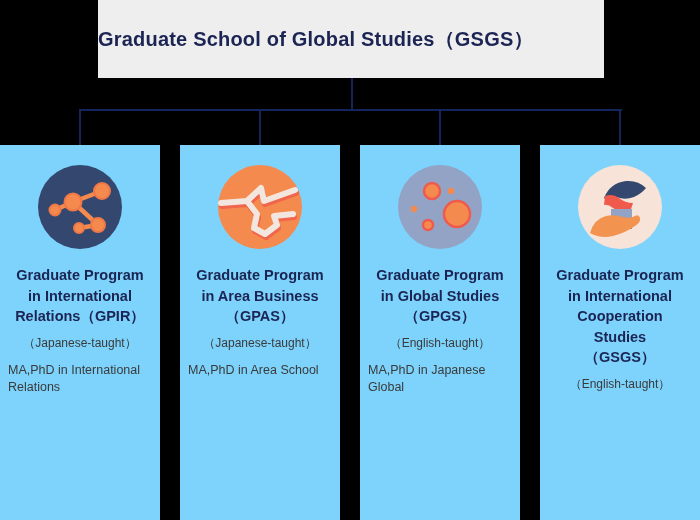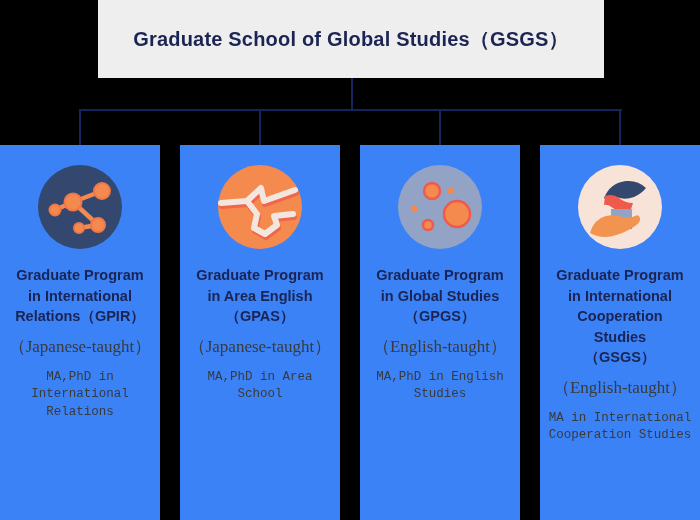--- a/index.html
+++ b/index.html
@@ -26,21 +26,20 @@
   
   .header-box {
     position: absolute;
     left: 98px;
     top: 0px;
     width: 506px;
     height: 78px;
     background: #eeeeee;
     display: flex;
     align-items: center;
-    justify-content: center;
   }
   .header-title {
     font-size: 20px;
     font-weight: bold;
     color: #1b2452;
     letter-spacing: 0.2px;
     white-space: nowrap;
     text-align: center;
   }
 
@@ -54,21 +53,21 @@
   .conn-d1    { left: 79px;  top: 109px; width: 2px;  height: 36px; }
   .conn-d2    { left: 259px; top: 109px; width: 2px;  height: 36px; }
   .conn-d3    { left: 439px; top: 109px; width: 2px;  height: 36px; }
   .conn-d4    { left: 619px; top: 109px; width: 2px;  height: 36px; }
 
   
   .card {
     position: absolute;
     top: 145px;
     height: 375px;
-    background: #3b82f6;
+    background: #7dd3fc;
     box-sizing: border-box;
     padding: 20px 8px 10px 8px;
     display: flex;
     flex-direction: column;
     align-items: center;
   }
   .card-1 { left: 0px;   width: 160px; }
   .card-2 { left: 180px; width: 160px; }
   .card-3 { left: 360px; width: 160px; }
   .card-4 { left: 540px; width: 160px; }
@@ -83,41 +82,38 @@
 
   .prog-title {
     font-size: 14.5px;
     font-weight: bold;
     color: #1b2452;
     line-height: 1.42;
     text-align: center;
     margin: 0 0 8px 0;
   }
   .prog-lang {
-    font-size: 17px;
+    font-size: 12px;
     color: #3a3a3a;
     text-align: center;
     line-height: 1.4;
     margin: 0 0 10px 0;
     white-space: nowrap;
-    font-family: Liberation Serif, serif;
   }
   .degree-list {
     margin: 0;
     padding: 0;
     list-style: none;
     width: 100%;
   }
   .degree-item {
     font-size: 12.5px;
     color: #3a3a3a;
-    text-align: center;
     line-height: 1.42;
     margin-bottom: 11px;
-    font-family: Liberation Mono, monospace;
   }
   .degree-item:last-child { margin-bottom: 0; }
 </style>
 </head>
 <body>
 
 <div id="stage">
 
   <div class="header-box">
     <div class="header-title">Graduate School of Global Studies（GSGS）</div>
@@ -167,21 +163,21 @@
           <path d="M30 39 L40 52 L37 66 L48 72 L60 63 L57 54 L76 52"></path>
         </g>
         <g fill="none" stroke="#f3e6de" stroke-width="6" stroke-linejoin="round" stroke-linecap="round">
           <path d="M3 38 L29 36 L43 23 L46 36 L77 25"></path>
           <path d="M29 36 L39 49 L36 63 L47 69 L59 60 L56 51 L75 49"></path>
         </g>
       </svg>
     </div>
     <div class="prog-title">
       <span>Graduate Program</span><br>
-      <span>in Area English</span><br>
+      <span>in Area Business</span><br>
       <span>（GPAS）</span>
     </div>
     <div class="prog-lang">（Japanese-taught）</div>
     <ul class="degree-list">
       <li class="degree-item">MA,PhD in Area School</li>
     </ul>
   </div>
 
   <div class="card card-3">
     <div class="icon-wrap">
@@ -194,21 +190,21 @@
         <circle cx="16" cy="44" r="3.2" fill="#f58a4e"></circle>
       </svg>
     </div>
     <div class="prog-title">
       <span>Graduate Program</span><br>
       <span>in Global Studies</span><br>
       <span>（GPGS）</span>
     </div>
     <div class="prog-lang">（English-taught）</div>
     <ul class="degree-list">
-      <li class="degree-item">MA,PhD in English Studies</li>
+      <li class="degree-item">MA,PhD in Japanese Global</li>
     </ul>
   </div>
 
   <div class="card card-4">
     <div class="icon-wrap">
       <svg viewBox="0 0 84 84" xmlns="http://www.w3.org/2000/svg">
         <circle cx="42" cy="42" r="42" fill="#f7e3d8"></circle>
         <path d="M26 33 q6 -15 22 -17 q12 -1 20 7 q-5 6 -12 9 q-8 3 -14 1 q-5 -2 -8 6 z" fill="#34486f"></path>
         <path d="M27 31 q8 -3 14 2 q6 5 14 5 l-3 9 q-10 1 -17 -4 q-5 -4 -9 -3 z" fill="#ef5a4c"></path>
         <rect x="33" y="44" width="21" height="20" fill="#92a3c6"></rect>
@@ -217,18 +213,15 @@
       </svg>
     </div>
     <div class="prog-title">
       <span>Graduate Program</span><br>
       <span>in International</span><br>
       <span>Cooperation</span><br>
       <span>Studies</span><br>
       <span>（GSGS）</span>
     </div>
     <div class="prog-lang">（English-taught）</div>
-    <ul class="degree-list">
-      <li class="degree-item">MA in International Cooperation Studies</li>
-    </ul>
   </div>
 
 </div>
 
 </body></html>

